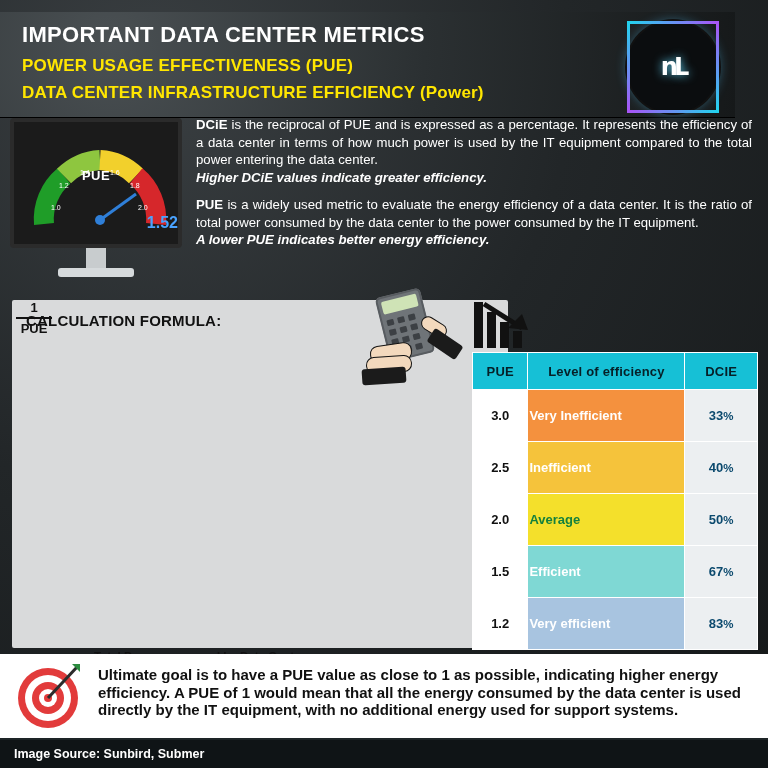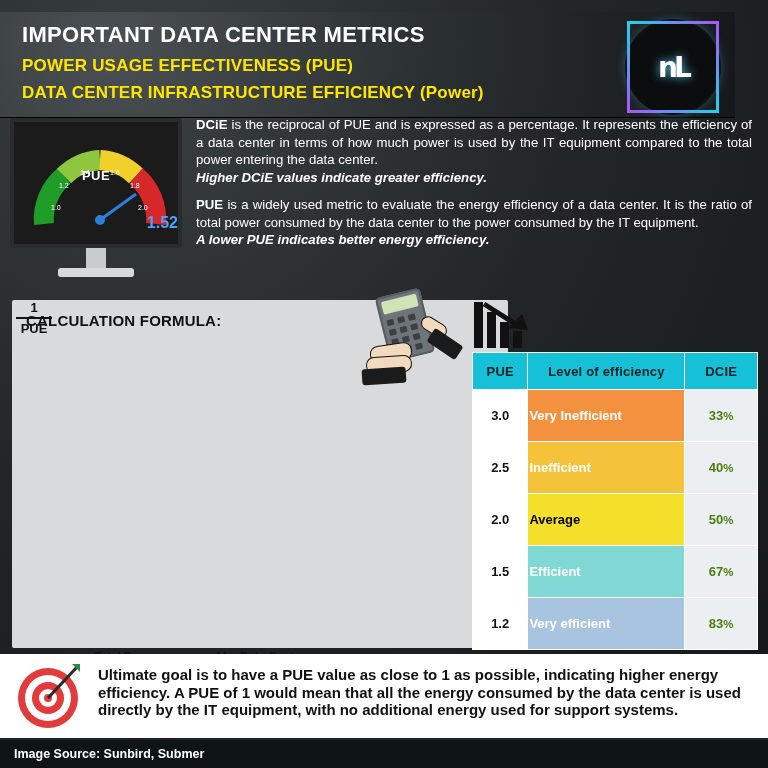--- a/index.html
+++ b/index.html
@@ -37,21 +37,21 @@
   }
   #logo{
     position:absolute;right:16px;top:9px;width:86px;height:86px;border-radius:50%;
     background:#0b0d0f;
     border:3px solid;
     border-image:linear-gradient(135deg,#22d3ee,#a855f7,#22d3ee) 1;
     box-shadow:0 0 0 2px #111, 0 0 12px rgba(80,200,255,.45);
     display:flex;align-items:center;justify-content:center;
   }
   #logo .glyph{
-    color:#ffffff;font-size:28px;font-weight:bold;
+    color:#ffffff;font-size:24px;font-weight:bold;
     font-family:"DejaVu Sans", sans-serif;
     text-shadow:0 0 10px rgba(100,220,255,.9);
     letter-spacing:-4px;
   }
   
   #monitor{
     position:absolute;left:10px;top:118px;width:172px;height:170px;
   }
   #screen{
     position:absolute;left:0;top:0;width:172px;height:130px;
@@ -117,21 +117,21 @@
   .cuff{position:absolute;background:#1b1b1b;border-radius:3px;}
   
   #table-wrap{position:absolute;left:472px;top:352px;width:286px;}
   table{border-collapse:collapse;width:286px;}
   th,td{border:1px solid #ffffff;font-size:13px;}
   thead th{
     background:#16c0d6;color:#062028;font-weight:bold;height:34px;text-align:center;letter-spacing:.2px;
   }
   td.pue{background:#ffffff;color:#111;text-align:center;font-weight:bold;width:54px;height:49px;}
   td.lvl{color:#ffffff;font-weight:bold;text-align:left;width:160px;}
-  td.dcie{background:#eceff1;color:#4d7c0f;text-align:center;font-weight:bold;width:72px;}
+  td.dcie{background:#eceff1;color:#0c4a6e;text-align:center;font-weight:bold;width:72px;}
   td.dcie .pct{font-size:11.5px;}
   
   #chart-icon{position:absolute;left:474px;top:300px;width:74px;height:48px;}
   .bar-i{position:absolute;bottom:0;width:9px;background:#111;}
   
   #goal{
     position:absolute;left:0;top:654px;width:768px;height:84px;background:#ffffff;
   }
   #target{
     position:absolute;left:14px;top:8px;width:68px;height:68px;
@@ -271,21 +271,21 @@
           <td class="lvl" style="background:#f4913e;">Very Inefficient</td>
           <td class="dcie"><span>33</span><span class="pct">%</span></td>
         </tr>
         <tr>
           <td class="pue">2.5</td>
           <td class="lvl" style="background:#f5c33b;">Inefficient</td>
           <td class="dcie"><span>40</span><span class="pct">%</span></td>
         </tr>
         <tr>
           <td class="pue">2.0</td>
-          <td class="lvl" style="background:#f4e02b;color:#000000;margin-left:8px;">Average</td>
+          <td class="lvl" style="background:#f4e02b;color:#15803d;margin-left:8px;">Average</td>
           <td class="dcie"><span>50</span><span class="pct">%</span></td>
         </tr>
         <tr>
           <td class="pue">1.5</td>
           <td class="lvl" style="background:#7fd8d4;">Efficient</td>
           <td class="dcie"><span>67</span><span class="pct">%</span></td>
         </tr>
         <tr>
           <td class="pue">1.2</td>
           <td class="lvl" style="background:#a8c4e0;">Very efficient</td>

